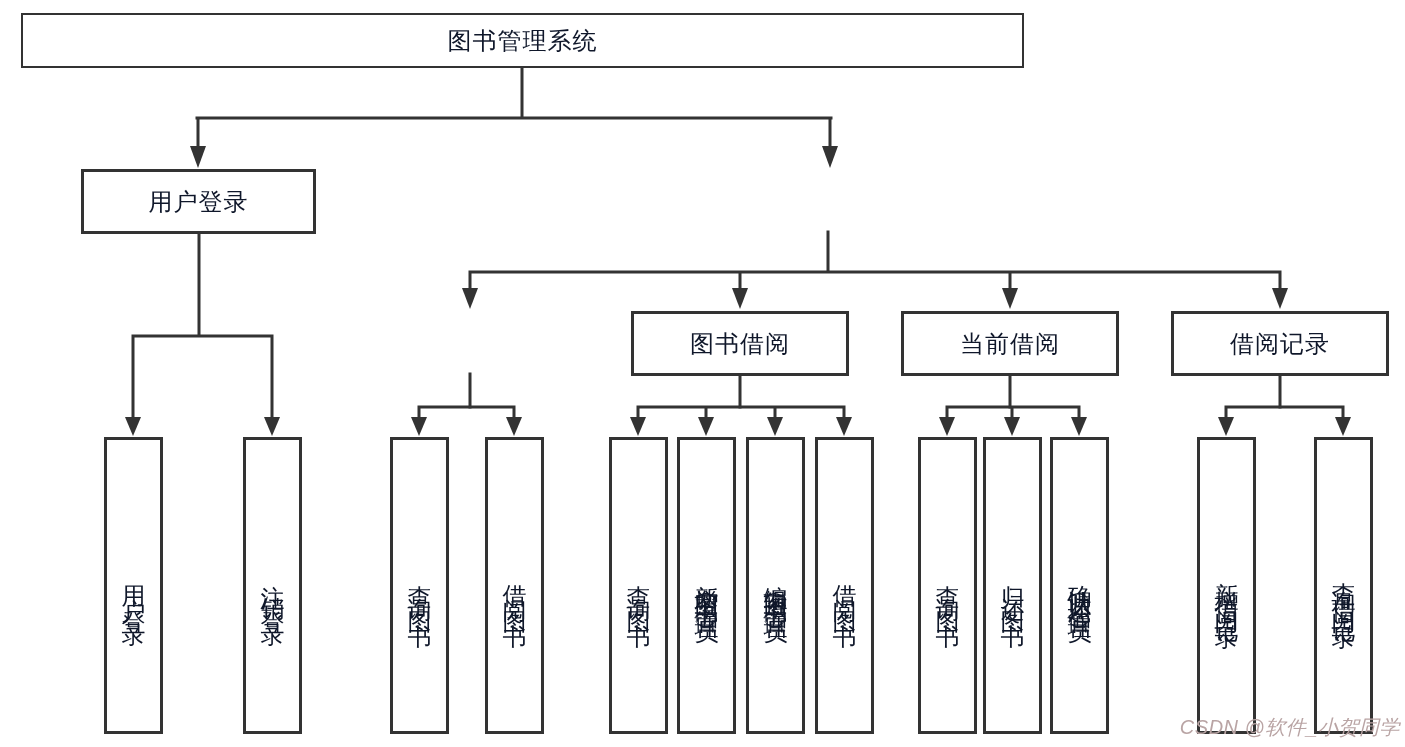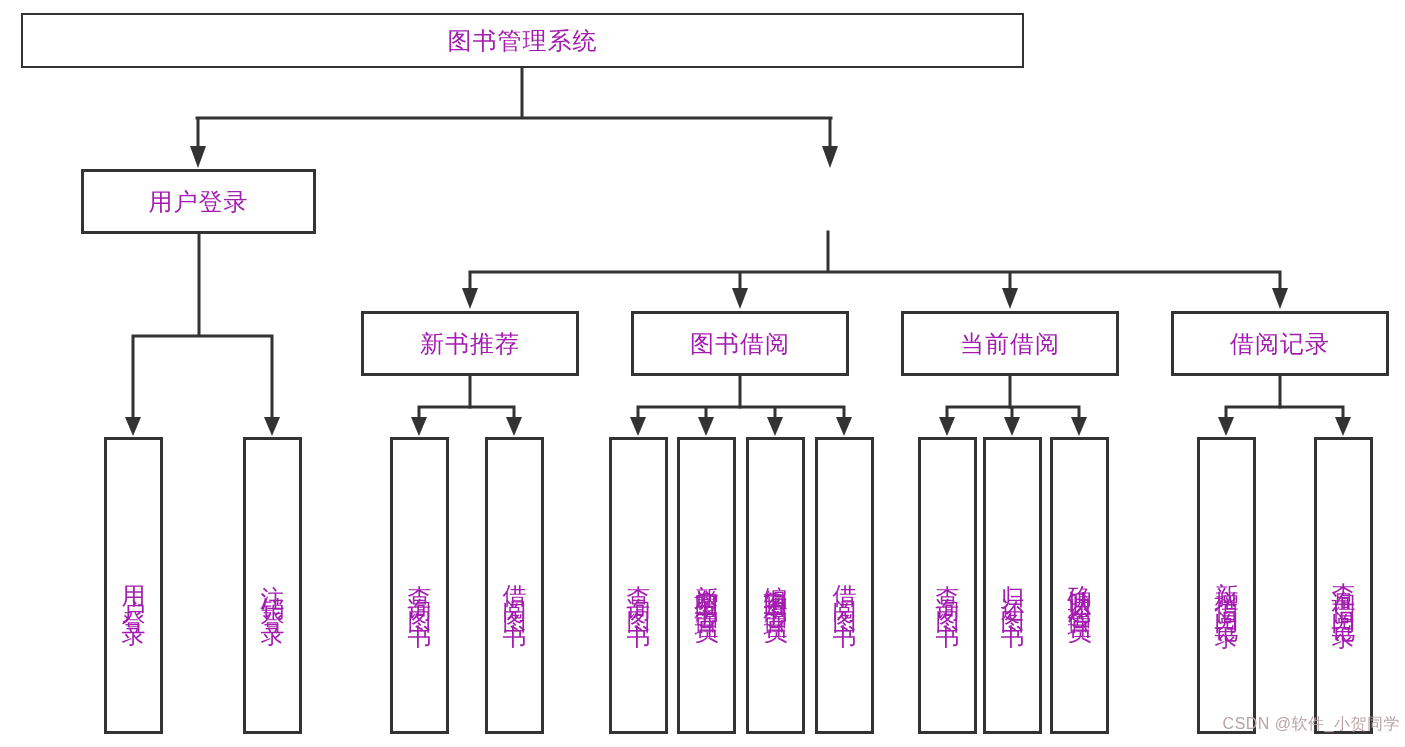--- a/index.html
+++ b/index.html
@@ -22,21 +22,21 @@
     z-index: 1;
   }
   .node {
     position: absolute;
     box-sizing: border-box;
     background: #ffffff;
     border: 3px solid #333333;
     display: flex;
     align-items: center;
     justify-content: center;
-    color: #a21caf;
+    color: #0f172a;
     font-size: 24px;
     z-index: 2;
   }
   .node.root { border-width: 2px; }
   .hlabel {
     white-space: nowrap;
     letter-spacing: 1px;
   }
   .vnode { border-width: 3px; }
   .vlabel {
@@ -61,24 +61,25 @@
   #f-g3a { left: 609px; }  #f-g3b { left: 677px; }
   #f-g3c { left: 746px; }  #f-g3d { left: 815px; }
   #f-g4a { left: 918px; }  #f-g4b { left: 983px; }
   #f-g4c { left: 1050px; }
   #f-g5a { left: 1197px; } #f-g5b { left: 1314px; }
   #watermark {
     position: absolute;
     right: 5px;
     top: 714px;
     z-index: 3;
-    font-size: 16px;
+    font-size: 20px;
     color: #b9a4a4;
     letter-spacing: 0.5px;
     white-space: nowrap;
+    font-style: italic;
   }
 </style>
 </head>
 <body>
 
 <div id="canvas">
 
   <svg id="connector-svg" viewBox="0 0 1405 747" xmlns="http://www.w3.org/2000/svg">
     <g stroke="#333333" stroke-width="3" fill="none" stroke-linecap="square">
 
@@ -122,23 +123,20 @@
   </svg>
 
   <div class="node root" id="n-root">
     <span class="hlabel">图书管理系统</span>
   </div>
 
   <div class="node" id="n-l2a">
     <span class="hlabel">用户登录</span>
   </div>
 
-  <div class="node" id="n-l3a">
-    <span class="hlabel">新书推荐</span>
-  </div>
   <div class="node" id="n-l3b">
     <span class="hlabel">图书借阅</span>
   </div>
   <div class="node" id="n-l3c">
     <span class="hlabel">当前借阅</span>
   </div>
   <div class="node" id="n-l3d">
     <span class="hlabel">借阅记录</span>
   </div>
 

